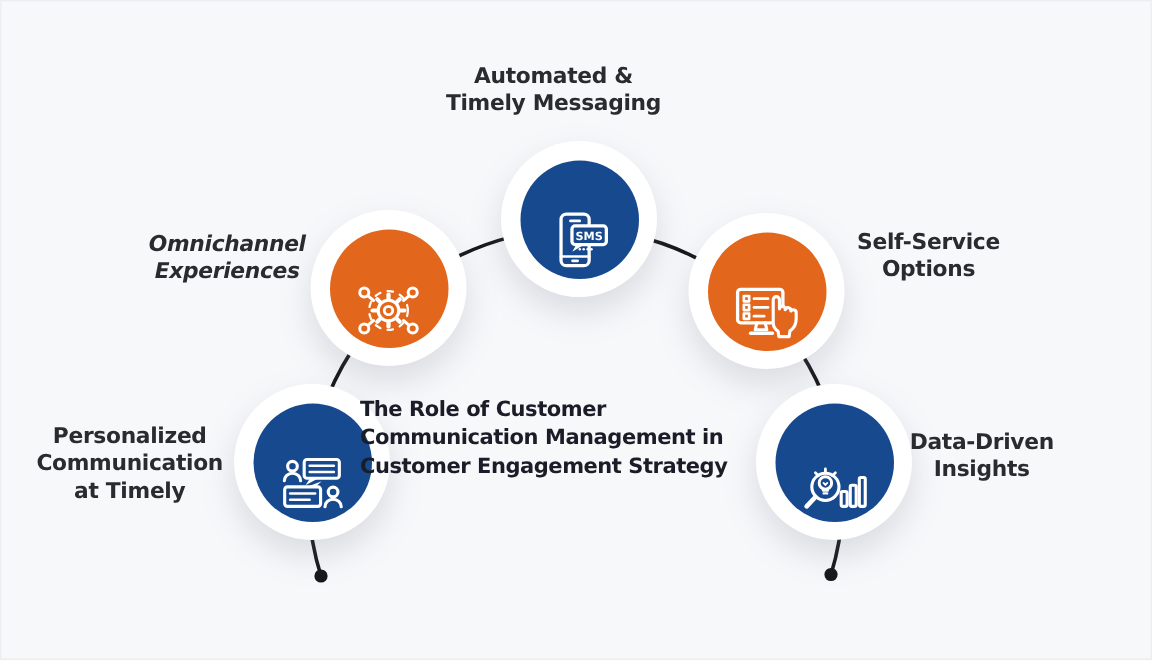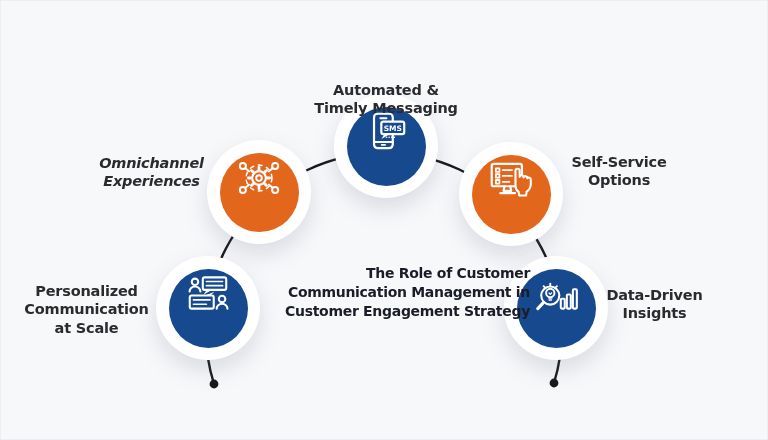--- a/index.html
+++ b/index.html
@@ -20,44 +20,44 @@
   }
   .node-ring{
     position:absolute;
     width:104px;height:104px;border-radius:50%;
     background:#ffffff;
     box-shadow:0 10px 22px rgba(110,120,140,0.22);
     display:flex;align-items:center;justify-content:center;
   }
   .node-core{
     width:79px;height:79px;border-radius:50%;
-    display:flex;align-items:flex-start;justify-content:center;
+    display:flex;align-items:flex-end;justify-content:center;
   }
   .node-core svg{width:50px;height:50px;display:block;}
   .node-label{
     position:absolute;
     font-size:14.5px;font-weight:bold;
     color:#2b2b2f;
     text-align:center;
     line-height:1.26;
     letter-spacing:-0.2px;
     white-space:pre-line;
   }
   .diagram-title{
     position:absolute;
     left:239px;top:263px;width:290px;
     font-size:14px;font-weight:bold;
     color:#1a1c28;
-    text-align:right;
+    text-align:left;
     line-height:1.36;
     letter-spacing:-0.3px;
     white-space:pre-line;
   }
   
-  .label-top{left:285px;top:41px;width:200px;margin-top:39px;}
+  .label-top{left:268px;top:41px;width:200px;}
   .label-left{left:58px;top:153px;width:185px;font-style:italic;}
   .label-right{left:528px;top:152px;width:180px;text-align:center;}
   .label-bl{left:3px;top:281px;width:165px;}
   .label-br{left:571px;top:285px;width:165px;}
   
   .ring-top{left:333px;top:93px;}
   .ring-left{left:206px;top:139px;}
   .ring-right{left:458px;top:141px;}
   .ring-bl{left:155px;top:255px;}
   .ring-br{left:503px;top:255px;}
@@ -195,21 +195,21 @@
   </div>
 
   <div class="node-label label-top">Automated &amp;
 Timely Messaging</div>
   <div class="node-label label-left">Omnichannel
 Experiences</div>
   <div class="node-label label-right">Self-Service
 Options</div>
   <div class="node-label label-bl">Personalized
 Communication
-at Scale</div>
+at Timely</div>
   <div class="node-label label-br">Data-Driven
 Insights</div>
 
   <div class="diagram-title">The Role of Customer
 Communication Management in
 Customer Engagement Strategy</div>
 
 </div>
 
 </body></html>

